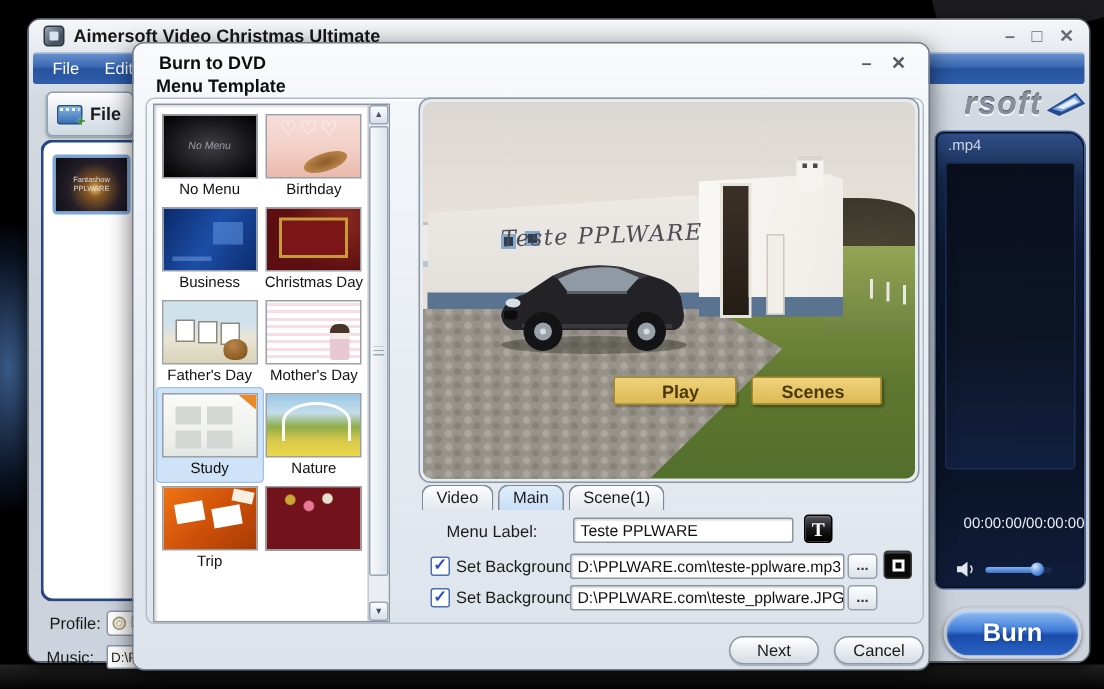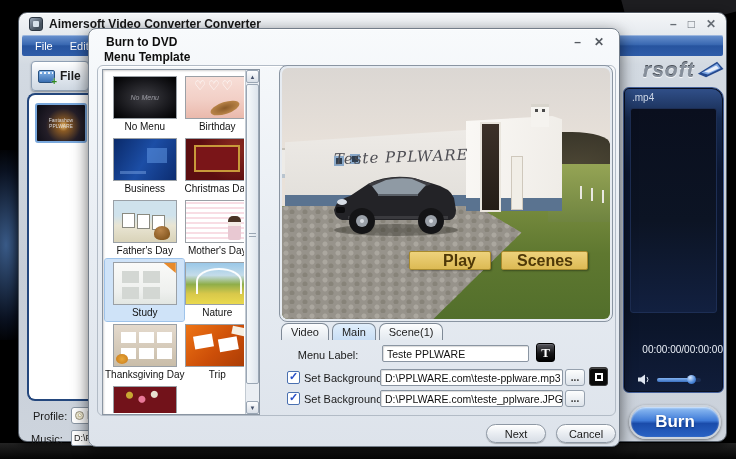--- a/index.html
+++ b/index.html
@@ -169,22 +169,22 @@
   .ph-chimney::after { content:""; position:absolute; left:4px; top:5px; width:3px; height:3px; background:#4a4a4a;
     box-shadow:7px 0 0 #4a4a4a; }
   .ph-sidedoor { position:absolute; left:229px; top:88px; width:12px; height:54px; background:#f1eee7; border:1px solid #cfc8bc; }
   .ph-win { position:absolute; width:10px; height:10px; background:#2e3e50; border:2px solid #8aa8c8; }
   .ph-fence { position:absolute; right:28px; top:118px; width:2px; height:13px; background:#eae8e2;
     box-shadow:11px 2px 0 #eae8e2, 22px 4px 0 #eae8e2; }
   .ph-watermark { position:absolute; left:52px; top:80px; font-family:"DejaVu Serif", serif; font-style:italic;
     font-size:15px; color:#4c4c52; letter-spacing:1px; transform:rotate(-2deg); z-index:5; }
   .ph-car { position:absolute; left:46px; top:98px; width:136px; height:72px; z-index:4; }
   .ph-btn { position:absolute; height:19px; background:linear-gradient(#eed27c,#dcba54); border:1px solid #a88a2c;
-    border-radius:2px; color:#4e3808; font-weight:bold; font-size:16px; display:flex; align-items:center;
-    justify-content:flex-end; padding-right:14px; box-shadow:1px 1px 2px rgba(0,0,0,.35); z-index:6; }
+    border-radius:2px; color:#4e3808; font-weight:bold; font-size:12px; display:flex; align-items:center;
+    justify-content:flex-end; padding-right:24px; box-shadow:1px 1px 2px rgba(0,0,0,.35); z-index:6; }
   .ph-btn-play { left:127px; top:183px; width:82px; }
   .ph-btn-scenes { left:219px; top:183px; width:87px; }
 
   
   .tabs { position:absolute; left:192px; top:294px; display:flex; gap:3px; z-index:2; }
   .tab { height:17px; padding:0 9px; border:1px solid #7e8996; border-bottom:none; border-radius:7px 7px 0 0;
     background:linear-gradient(#fcfdfe,#e3e9ef); font-size:11px; color:#1c1c1c; display:flex; align-items:center; }
   .tab.active { background:linear-gradient(#e0eefb,#c8def5); }
   .form-label { position:absolute; font-size:11px; color:#1a1a1a; white-space:nowrap; }
   .field { position:absolute; background:#fff; border:1px solid #8a95a2; border-radius:2px; font-size:10.5px; color:#111;
@@ -211,21 +211,21 @@
 <body>
 
 <div class="screen">
   <div class="desk-glow"></div>
   <div class="desk-corner"></div>
   <div class="taskbar"></div>
 
   <div class="main-win">
     <div class="mw-titlebar">
       <div class="app-icon"></div>
-      <div class="mw-title">Aimersoft Video Converter Converter</div>
+      <div class="mw-title">Aimersoft Video Christmas Ultimate</div>
       <div class="mw-controls">
         <span>–</span>
         <span>□</span>
         <span>✕</span>
       </div>
     </div>
     <div class="mw-menubar">
       <span>File</span>
       <span>Edit</span>
       <span>Tool</span>
@@ -324,26 +324,20 @@
     <div class="tmpl-thumb art-7">
       <span class="thumb-text"></span>
     </div>
     <div class="tmpl-label">Study</div>
   </div>
           <div class="tmpl-item">
     <div class="tmpl-thumb art-6">
       <span class="thumb-text"></span>
     </div>
     <div class="tmpl-label">Nature</div>
-  </div>
-          <div class="tmpl-item">
-    <div class="tmpl-thumb art-8">
-      <span class="thumb-text"></span>
-    </div>
-    <div class="tmpl-label">Thanksgiving Day</div>
   </div>
           <div class="tmpl-item">
     <div class="tmpl-thumb art-9">
       <span class="thumb-text"></span>
     </div>
     <div class="tmpl-label">Trip</div>
   </div>
           <div class="tmpl-item partial">
     <div class="tmpl-thumb art-10">
       <span class="thumb-text"></span>

